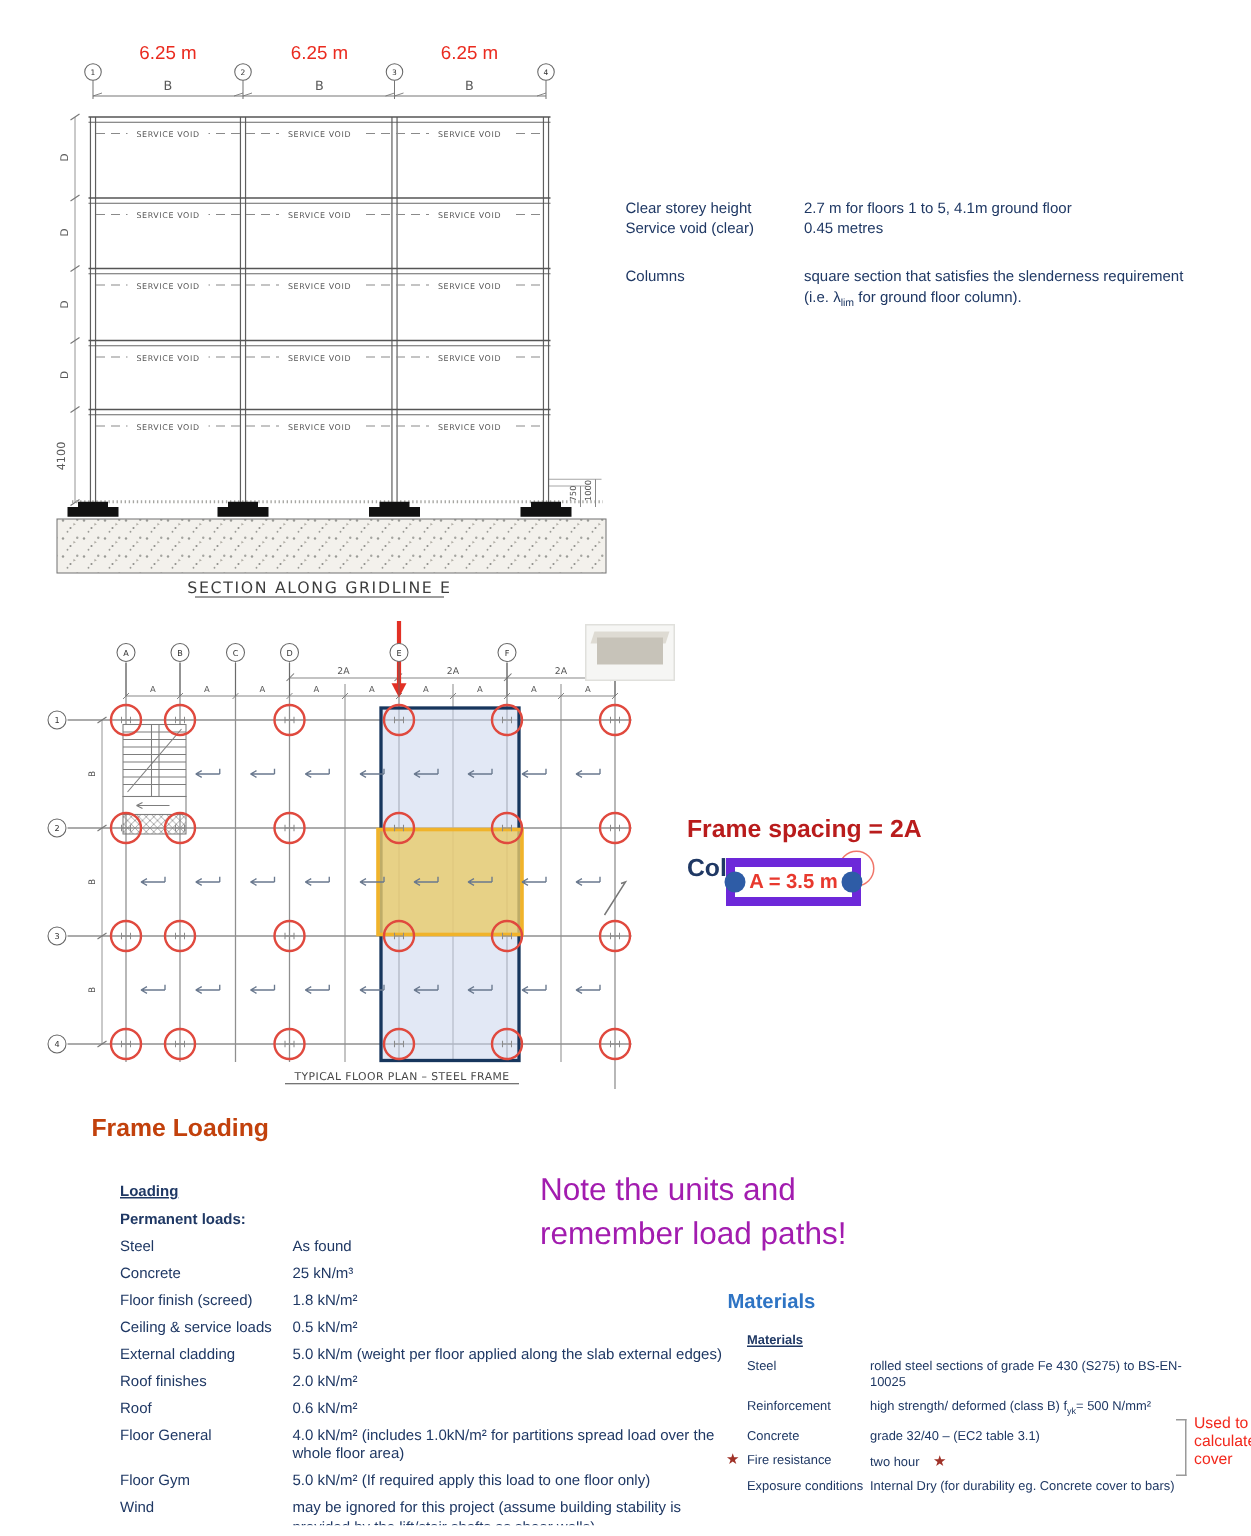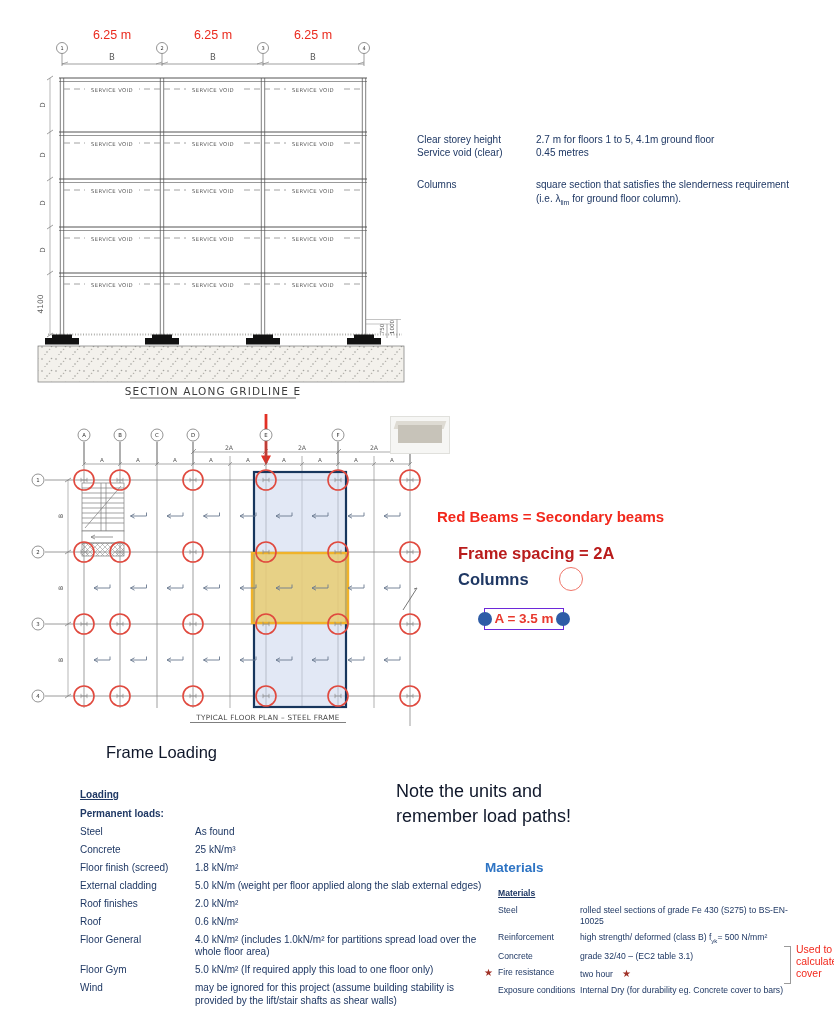--- a/index.html
+++ b/index.html
@@ -12,47 +12,47 @@
   .sec-notes{position:absolute;left:417px;top:133px;font-size:10px;line-height:1.32;}
   .sn-row{display:flex;margin-bottom:0px;}
   .sn-row .lab{width:119px;flex:none;}
   .sn-row .val{width:272px;}
   .sn-gap{margin-top:19px;}
   
   .ann-red{position:absolute;left:437px;top:508px;font-size:15px;font-weight:600;color:#f2281c;}
   .ann-frame{position:absolute;left:458px;top:544px;font-size:16.5px;font-weight:600;color:#b91c1c;}
   .ann-col{position:absolute;left:458px;top:567px;font-size:16.5px;font-weight:600;color:#1f3864;display:flex;align-items:center;}
   .col-circle{display:inline-block;width:22px;height:22px;border:1.6px solid #f0766a;border-radius:50%;margin-left:30px;}
-  .ann-abox{position:absolute;left:484px;top:608px;width:78px;border:1px solid #6d28d9;background:#fff;
+  .ann-abox{position:absolute;left:484px;top:572px;width:78px;border:6px solid #6d28d9;background:#fff;
             text-align:center;font-size:13.5px;font-weight:600;color:#e8392e;padding:2px 0 3px;}
   .dot{position:absolute;top:50%;width:14px;height:14px;border-radius:50%;background:#2e5ca6;transform:translateY(-50%);}
   .dot.l{left:-7px}.dot.r{right:-7px}
   .photo{position:absolute;left:390px;top:416px;width:58px;height:36px;background:#f6f6f4;border:1px solid #e0e0dc;}
   .photo .pad{position:absolute;left:7px;top:8px;width:44px;height:18px;background:#c7c3b9;}
   .photo .padtop{position:absolute;left:4px;top:4px;width:50px;height:8px;background:#dedbd3;transform:skewX(-18deg);}
   
-  .h-frame{position:absolute;left:61px;top:743px;font-size:16.5px;font-weight:normal;color:#0f172a;margin-left:45px;}
+  .h-frame{position:absolute;left:61px;top:743px;font-size:16.5px;font-weight:bold;color:#c2410c;}
   .h-mat{position:absolute;left:485px;top:860px;font-size:13.5px;font-weight:bold;color:#2e74c4;}
   .ltable{position:absolute;left:80px;top:789px;font-size:10px;line-height:1.25;width:420px;}
   .ltable .title,.mtable .title{font-weight:bold;text-decoration:underline;margin-bottom:6px;}
   .lrow{display:flex;margin-bottom:5.5px;}
   .lrow .lab{width:115px;flex:none;}
   .lrow .val{width:300px;}
   .lrow.bold .lab{font-weight:bold;}
   .mtable{position:absolute;left:498px;top:888px;font-size:8.6px;line-height:1.3;width:312px;}
   .mrow{display:flex;margin-bottom:4.8px;}
   .mrow .lab{width:82px;flex:none;position:relative;}
   .mrow .val{width:228px;}
   .star{color:#a03228;font-size:10px;}
   .star.lead{position:absolute;left:-14px;top:-1px;}
   .star.trail{margin-left:9px;}
   .bracket{position:absolute;left:784px;top:946px;width:6px;height:36px;border-top:1.4px solid #9a9a9a;
            border-right:1.4px solid #9a9a9a;border-bottom:1.4px solid #9a9a9a;}
   .side-note{position:absolute;left:796px;top:943px;width:44px;font-size:10.5px;line-height:1.15;color:#f2281c;}
-  .red-note{position:absolute;left:360px;top:779px;font-size:18px;line-height:1.4;color:#0f172a;margin-left:36px;}
+  .red-note{position:absolute;left:360px;top:779px;font-size:21px;line-height:1.4;color:#a21caf;}
   sub{font-size:70%;}
 </style>
 </head>
 <body>
 
 <div class="page">
 
   <svg style="position:absolute;left:12px;top:8px;" width="400" height="400" viewBox="0 0 400 400">
     <defs>
       <pattern id="conc" width="14" height="12" patternUnits="userSpaceOnUse">
@@ -424,21 +424,20 @@
 
     <text x="243" y="308" font-size="7.2" text-anchor="middle" fill="#474747" letter-spacing="0.3">TYPICAL FLOOR PLAN – STEEL FRAME</text>
     <line x1="165" y1="310.5" x2="321" y2="310.5" stroke="#474747" stroke-width="0.7"></line>
   </svg>
 
   <div class="photo">
     <div class="padtop"></div>
     <div class="pad"></div>
   </div>
 
-  <div class="ann-red">Red Beams = Secondary beams</div>
   <div class="ann-frame">Frame spacing = 2A</div>
   <div class="ann-col">
     <span>Columns</span>
     <span class="col-circle"></span>
   </div>
   <div class="ann-abox">
     <span class="dot l"></span>
     <span>A = 3.5 m</span>
     <span class="dot r"></span>
   </div>
@@ -455,20 +454,24 @@
         <span class="lab">Steel</span>
         <span class="val">As found</span>
       </div>
     <div class="lrow">
         <span class="lab">Concrete</span>
         <span class="val">25 kN/m³</span>
       </div>
     <div class="lrow">
         <span class="lab">Floor finish (screed)</span>
         <span class="val">1.8 kN/m²</span>
+      </div>
+    <div class="lrow">
+        <span class="lab">Ceiling &amp; service loads</span>
+        <span class="val">0.5 kN/m²</span>
       </div>
     <div class="lrow">
         <span class="lab">External cladding</span>
         <span class="val">5.0 kN/m (weight per floor applied along the slab external edges)</span>
       </div>
     <div class="lrow">
         <span class="lab">Roof finishes</span>
         <span class="val">2.0 kN/m²</span>
       </div>
     <div class="lrow">

